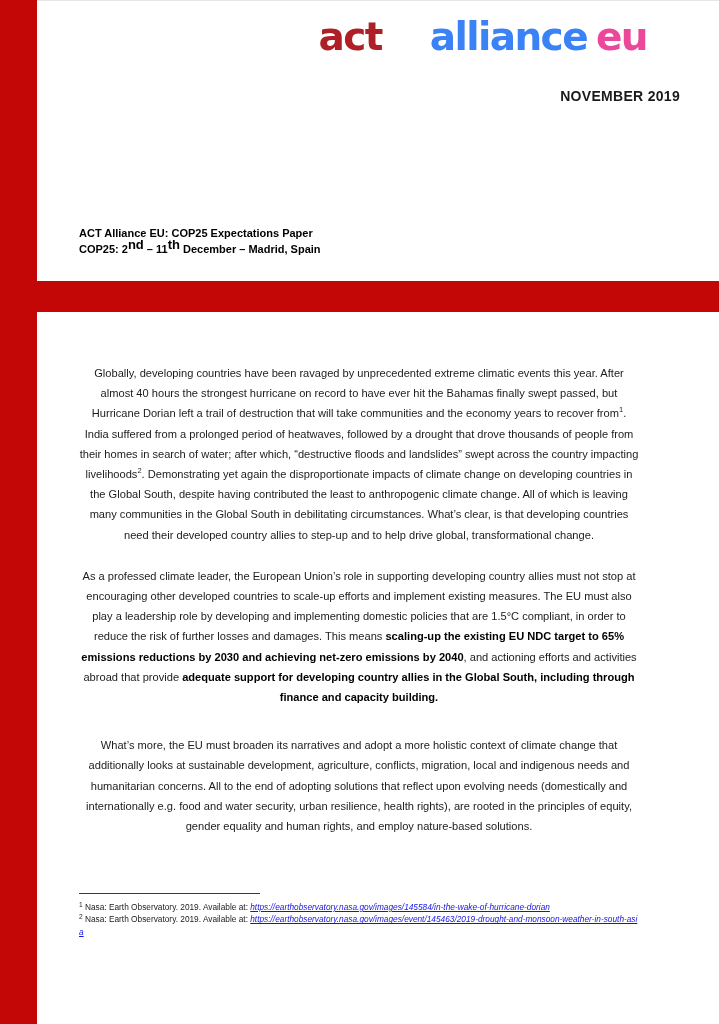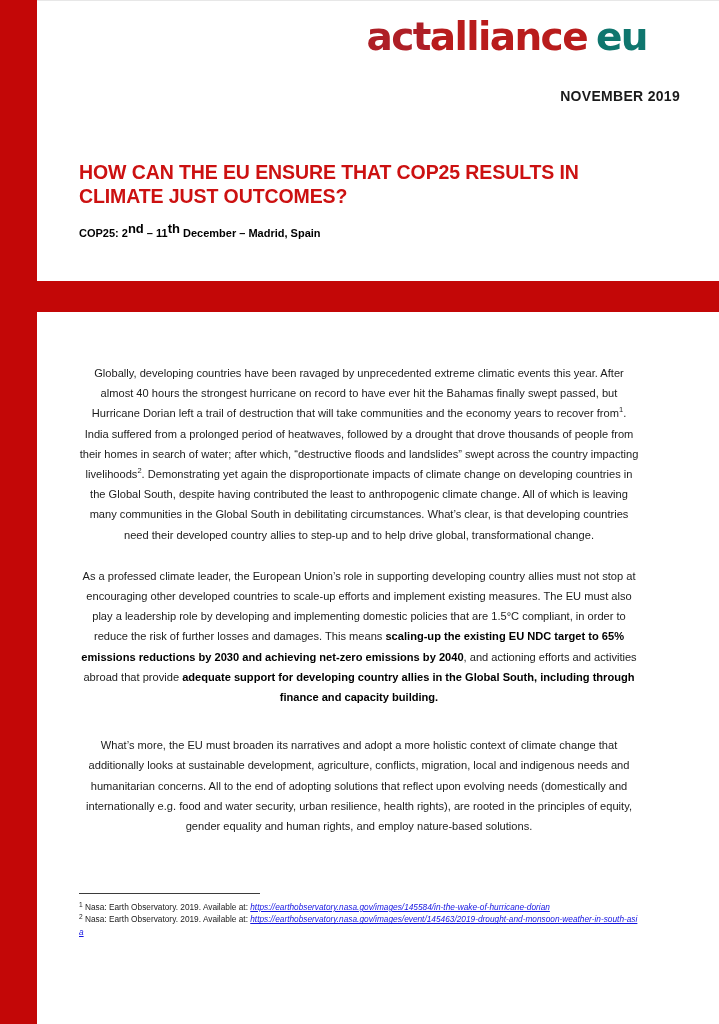--- a/index.html
+++ b/index.html
@@ -53,22 +53,22 @@
     right: 72px;
     top: 17px;
     font-family: "DejaVu Sans", sans-serif;
     font-size: 39px;
     font-weight: 700;
     letter-spacing: -1.6px;
     line-height: 1;
     white-space: nowrap;
   }
   .logo .lg-act { color: #ae1f26; margin-top: 48px; }
-  .logo .lg-alliance { color: #b91c1c; }
-  .logo .lg-eu { color: #0f766e; margin-left: 9px; }
+  .logo .lg-alliance { color: #3b82f6; margin-left: 48px; }
+  .logo .lg-eu { color: #ec4899; margin-left: 9px; }
 
   
   .doc-date {
     position: absolute;
     right: 39px;
     top: 88px;
     font-size: 14px;
     font-weight: 700;
     letter-spacing: 0.3px;
     color: #1a1a1a;
@@ -168,23 +168,23 @@
   <div class="top-hairline"></div>
   <div class="red-left-bar"></div>
   <div class="red-band"></div>
 
   <div class="logo">
     <span class="lg-act">act</span><span class="lg-alliance">alliance</span><span class="lg-eu">eu</span>
   </div>
 
   <div class="doc-date">NOVEMBER 2019</div>
 
-  <h1 class="doc-title">HOW CAN THE EU ENSURE THAT COP25 RESULTS IN CLIMATE JUST OUTCOMES?</h1>
 
   <div class="doc-subtitle">
+    <div>ACT Alliance EU: COP25 Expectations Paper</div>
     <div><span>COP25: 2</span><sup>nd</sup><span> – 11</span><sup>th</sup><span> December – Madrid, Spain</span></div>
   </div>
 
   <div class="body-area">
 
     <p class="para"><span>Globally, developing countries have been ravaged by unprecedented extreme climatic events this year. After almost 40 hours the strongest hurricane on record to have ever hit the Bahamas finally swept passed, but Hurricane Dorian left a trail of destruction that will take communities and the economy years to recover from</span><sup>1</sup><span>. India suffered from a prolonged period of heatwaves, followed by a drought that drove thousands of people from their homes in search of water; after which, “destructive floods and landslides” swept across the country impacting livelihoods</span><sup>2</sup><span>. Demonstrating yet again the disproportionate impacts of climate change on developing countries in the Global South, despite having contributed the least to anthropogenic climate change. All of which is leaving many communities in the Global South in debilitating circumstances. What’s clear, is that developing countries need their developed country allies to step-up and to help drive global, transformational change.</span></p>
 
     <p class="para"><span>As a professed climate leader, the European Union’s role in supporting developing country allies must not stop at encouraging other developed countries to scale-up efforts and implement existing measures. The EU must also play a leadership role by developing and implementing domestic policies that are 1.5°C compliant, in order to reduce the risk of further losses and damages. This means </span><b>scaling-up the existing EU NDC target to 65% emissions reductions by 2030 and achieving net-zero emissions by 2040</b><span>, and actioning efforts and activities abroad that provide </span><b>adequate support for developing country allies in the Global South, including through finance and capacity building.</b></p>
 
     <p class="para">What’s more, the EU must broaden its narratives and adopt a more holistic context of climate change that additionally looks at sustainable development, agriculture, conflicts, migration, local and indigenous needs and humanitarian concerns. All to the end of adopting solutions that reflect upon evolving needs (domestically and internationally e.g. food and water security, urban resilience, health rights), are rooted in the principles of equity, gender equality and human rights, and employ nature-based solutions.</p>

